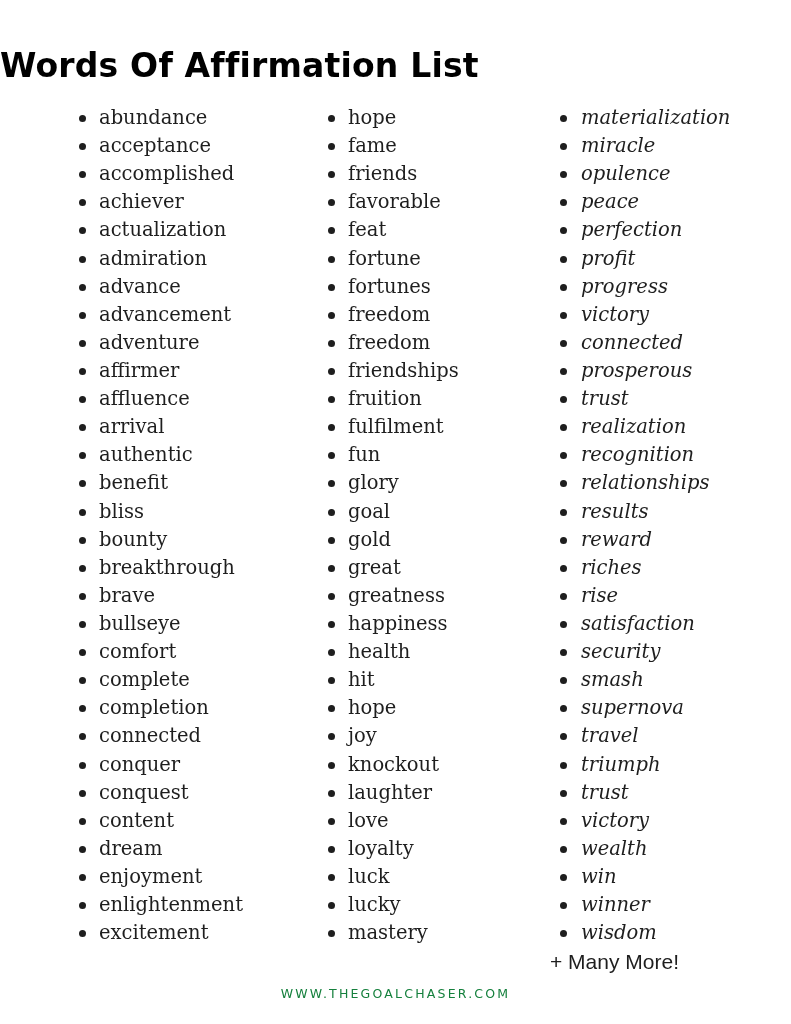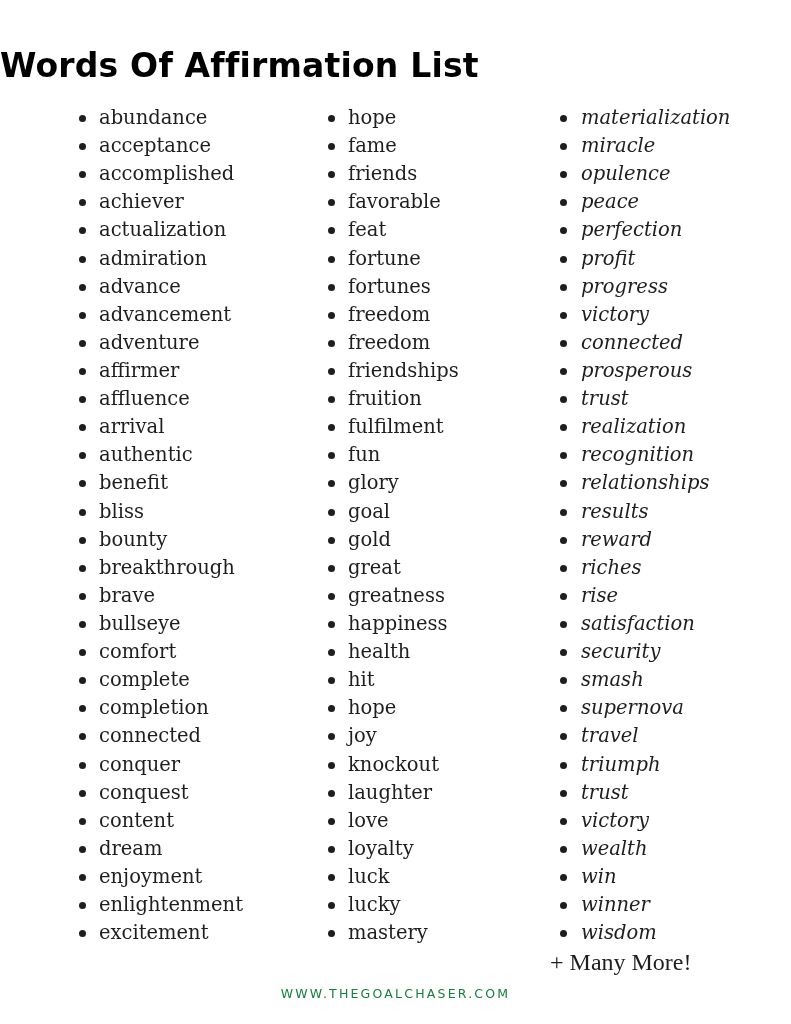--- a/index.html
+++ b/index.html
@@ -59,22 +59,22 @@
       position: absolute;
       left: 23px;
       top: 0;
     }
     .col-3 .word { left: 25px; font-style: italic; }
     .col-3 .bullet { left: 4px; }
     .more {
       position: absolute;
       left: 550px;
       top: 948px;
-      font-family: Liberation Serif, serif;
-      font-size: 24px;
+      font-family: Liberation Sans, sans-serif;
+      font-size: 21px;
       line-height: 28px;
       color: #1e1e1e;
       white-space: nowrap;
     }
     .footer {
       position: absolute;
       left: 0;
       top: 985px;
       width: 791px;
       text-align: center;

